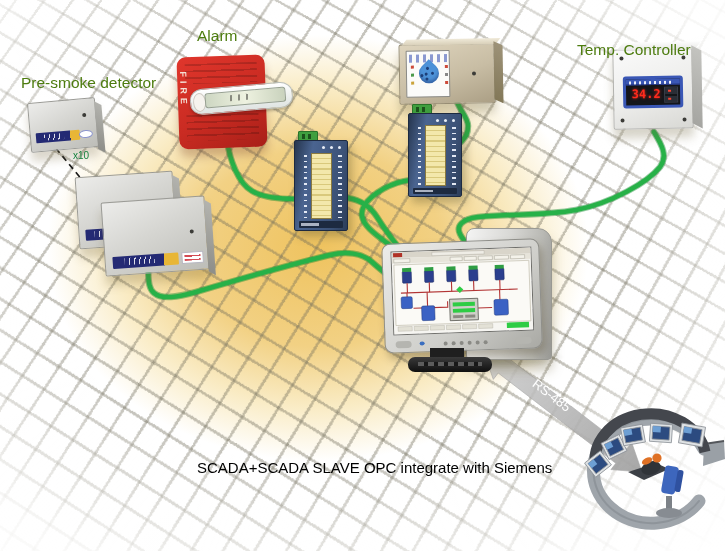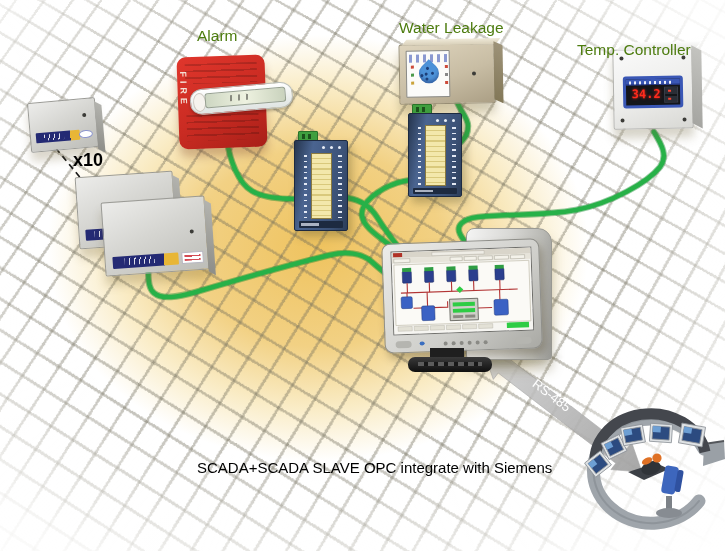--- a/index.html
+++ b/index.html
@@ -16,21 +16,21 @@
       repeating-linear-gradient(123deg, rgba(112,108,90,.40) 0 2.4px, rgba(112,108,90,0) 2.4px 23px),
       repeating-linear-gradient(33deg,  rgba(112,108,90,.40) 0 2.4px, rgba(112,108,90,0) 2.4px 23px);
     transform:perspective(900px) rotateX(10deg) rotateZ(-2deg) scale(1.12);}
   .bg-vignette{position:absolute;inset:0;
     background:radial-gradient(ellipse 560px 430px at 45% 44%,
       rgba(255,255,255,0) 52%, rgba(255,255,255,.88) 84%, #fff 100%);}
 
   
   .lbl{position:absolute;font-size:15.5px;font-weight:400;color:#4d7c0f;white-space:nowrap;}
   .caption{position:absolute;left:197px;top:459px;font-size:15px;color:#000;}
-  .x10{position:absolute;left:73px;top:150px;font-size:18px;color:#000000;font-weight:bold;}
+  .x10{position:absolute;left:73px;top:150px;font-size:10px;color:#15803d;}
 
   
   .dev{position:absolute;}
   .screw{position:absolute;width:4px;height:4px;border-radius:50%;background:#3c3c38;}
 
   
   .graybox{background:linear-gradient(155deg,#ececea 0%,#d6d6d2 45%,#bdbdb8 100%);
     border:1px solid #9b9b96;border-radius:2px;box-shadow:0 9px 10px rgba(110,95,50,.25);}
   .side-r{position:absolute;top:3px;right:-7px;width:7px;height:100%;
     background:linear-gradient(#b3b3ae,#8e8e89);transform:skewY(32deg);transform-origin:top left;}
@@ -408,19 +408,19 @@
       </svg>
     </div>
     <div class="m-spk l"></div>
     <div class="m-spk r"></div>
     <div class="m-dot"></div>
     <div class="m-btns"></div>
   </div>
   <div class="m-neck"></div>
   <div class="m-base"></div>
 
+  <div class="lbl" style="left:21px;top:74px;">Pre-smoke detector</div>
   <div class="lbl" style="left:197px;top:27px;">Alarm</div>
-  <div class="lbl" style="left:399px;top:19px;">Water Leakage</div>
   <div class="lbl" style="left:577px;top:19px;margin-top:22px;">Temp. Controller</div>
   <div class="x10">x10</div>
   <div class="caption">SCADA+SCADA SLAVE OPC integrate with Siemens</div>
 
 </div>
 
 </body></html>

